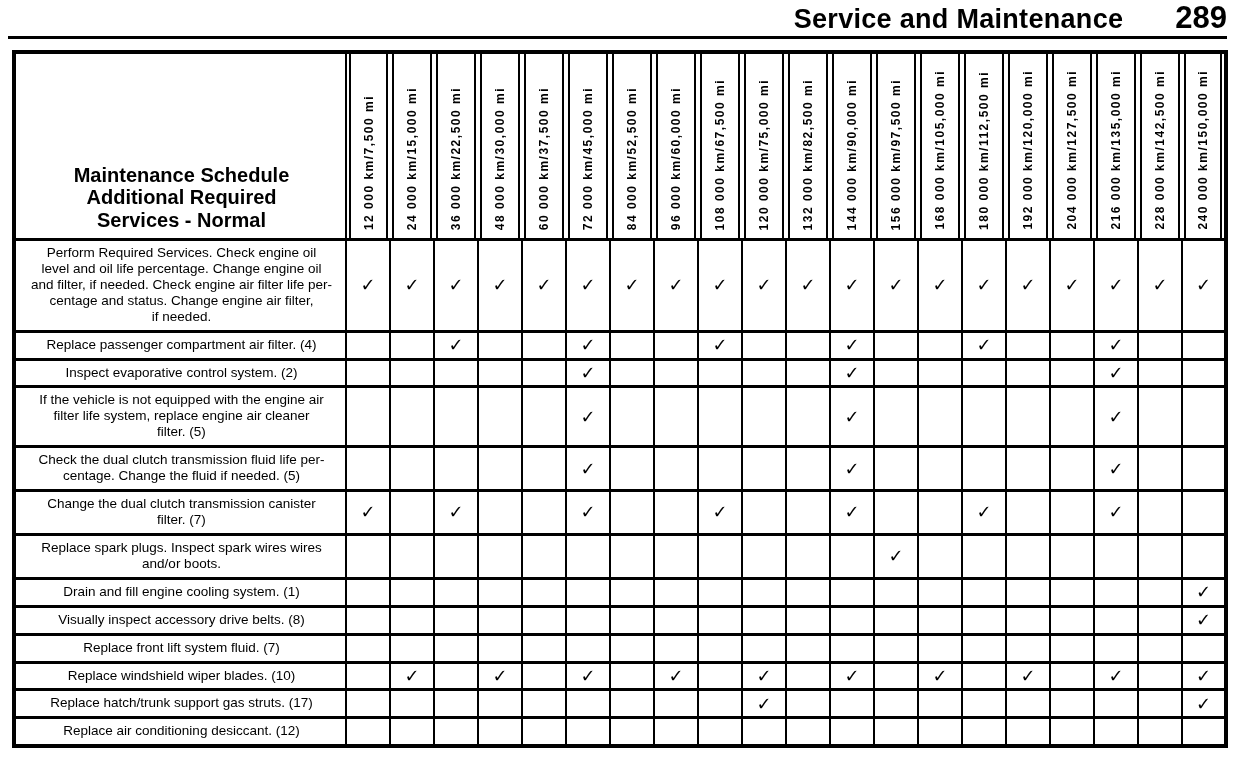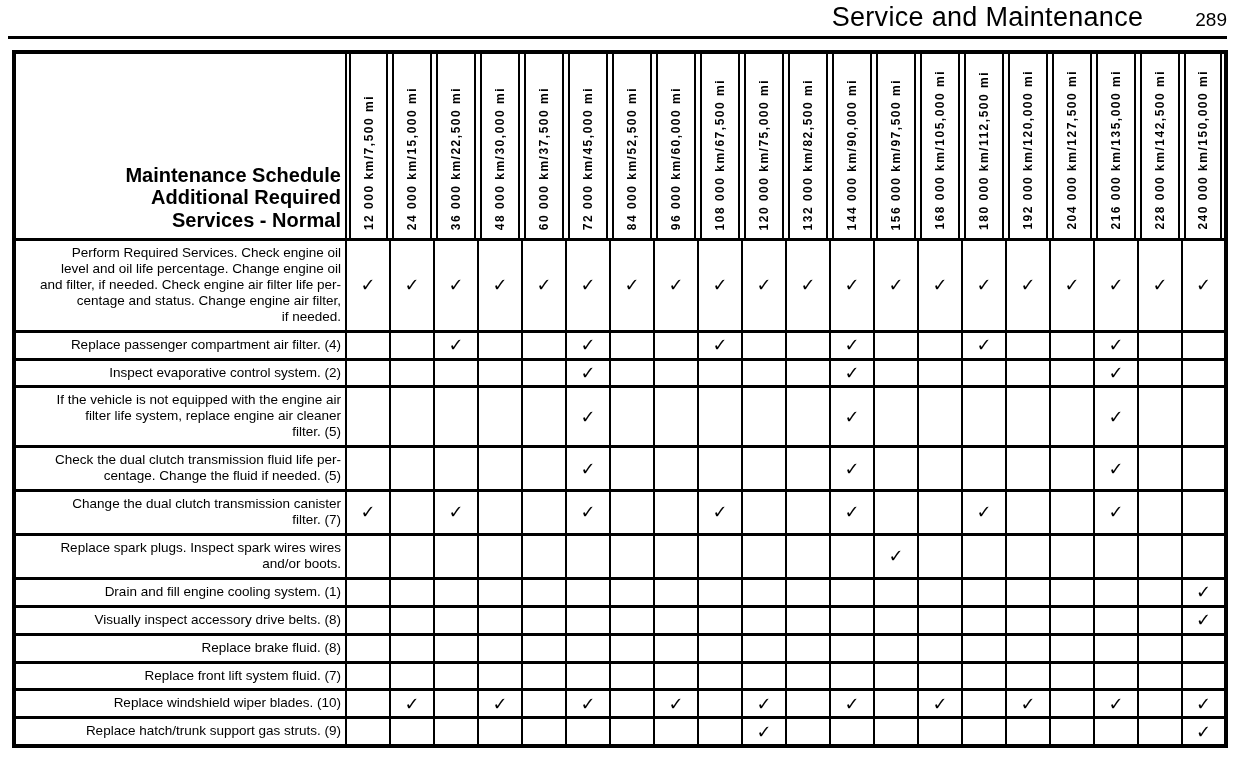--- a/index.html
+++ b/index.html
@@ -14,24 +14,24 @@
   }
 
   
   .page-header {
     position: absolute;
     top: 1px;
     right: 8px;
     display: flex;
     align-items: baseline;
     gap: 52px;
-    font-weight: normal;
+    font-weight: bold;
   }
   .page-title { font-size: 27px; line-height: 33px; letter-spacing: 0.3px; }
-  .page-number { font-size: 19px; line-height: 33px; }
+  .page-number { font-size: 31px; line-height: 33px; }
   .header-rule {
     position: absolute;
     top: 36px;
     left: 8px;
     width: 1219px;
     height: 3px;
     background: #000;
   }
 
   
@@ -50,21 +50,21 @@
   thead th {
     height: 184px;
     vertical-align: bottom;
     font-weight: bold;
     padding: 0;
     border: none;
     border-bottom: 3px solid #000;
     background: #fff;
   }
   th.corner {
-    text-align: right;
+    text-align: center;
     padding: 0 4px 6px 6px;
     font-size: 20px;
     line-height: 1.14;
     white-space: pre-line;
     border-right: 2px solid #000;
   }
   th.colhead { padding: 0 2px; }
   .hbox {
     height: 184px;
     border-left: 2px solid #000;
@@ -83,21 +83,21 @@
     margin-bottom: 8px;
   }
 
   tbody td {
     border: 2px solid #000;
     border-top-width: 3px;
     border-bottom-width: 3px;
     background: #fff;
   }
   td.label {
-    text-align: right;
+    text-align: center;
     vertical-align: middle;
     padding: 4px 4px 5px 6px;
     font-size: 13.5px;
     line-height: 1.18;
     white-space: pre-line;
   }
   td.check {
     text-align: center;
     vertical-align: middle;
     font-size: 18px;
@@ -456,43 +456,20 @@
         <td class="check"></td>
         <td class="check"></td>
         <td class="check"></td>
         <td class="check"></td>
         <td class="check"></td>
         <td class="check"></td>
         <td class="check"></td>
         <td class="check"><span>✓</span></td>
       </tr>
       <tr>
-        <td class="label">Replace brake fluid. (8)</td>
-        <td class="check"></td>
-        <td class="check"></td>
-        <td class="check"></td>
-        <td class="check"></td>
-        <td class="check"></td>
-        <td class="check"></td>
-        <td class="check"></td>
-        <td class="check"></td>
-        <td class="check"></td>
-        <td class="check"></td>
-        <td class="check"></td>
-        <td class="check"></td>
-        <td class="check"></td>
-        <td class="check"></td>
-        <td class="check"></td>
-        <td class="check"></td>
-        <td class="check"></td>
-        <td class="check"></td>
-        <td class="check"></td>
-        <td class="check"></td>
-      </tr>
-      <tr>
         <td class="label">Replace front lift system fluid. (7)</td>
         <td class="check"></td>
         <td class="check"></td>
         <td class="check"></td>
         <td class="check"></td>
         <td class="check"></td>
         <td class="check"></td>
         <td class="check"></td>
         <td class="check"></td>
         <td class="check"></td>
@@ -525,36 +502,59 @@
         <td class="check"></td>
         <td class="check"><span>✓</span></td>
         <td class="check"></td>
         <td class="check"><span>✓</span></td>
         <td class="check"></td>
         <td class="check"><span>✓</span></td>
         <td class="check"></td>
         <td class="check"><span>✓</span></td>
       </tr>
       <tr>
-        <td class="label">Replace hatch/trunk support gas struts. (9)</td>
-        <td class="check"></td>
-        <td class="check"></td>
-        <td class="check"></td>
-        <td class="check"></td>
-        <td class="check"></td>
-        <td class="check"></td>
-        <td class="check"></td>
-        <td class="check"></td>
-        <td class="check"></td>
-        <td class="check"><span>✓</span></td>
-        <td class="check"></td>
-        <td class="check"></td>
-        <td class="check"></td>
-        <td class="check"></td>
-        <td class="check"></td>
-        <td class="check"></td>
-        <td class="check"></td>
-        <td class="check"></td>
-        <td class="check"></td>
-        <td class="check"><span>✓</span></td>
+        <td class="label">Replace hatch/trunk support gas struts. (17)</td>
+        <td class="check"></td>
+        <td class="check"></td>
+        <td class="check"></td>
+        <td class="check"></td>
+        <td class="check"></td>
+        <td class="check"></td>
+        <td class="check"></td>
+        <td class="check"></td>
+        <td class="check"></td>
+        <td class="check"><span>✓</span></td>
+        <td class="check"></td>
+        <td class="check"></td>
+        <td class="check"></td>
+        <td class="check"></td>
+        <td class="check"></td>
+        <td class="check"></td>
+        <td class="check"></td>
+        <td class="check"></td>
+        <td class="check"></td>
+        <td class="check"><span>✓</span></td>
+      </tr>
+      <tr>
+        <td class="label">Replace air conditioning desiccant. (12)</td>
+        <td class="check"></td>
+        <td class="check"></td>
+        <td class="check"></td>
+        <td class="check"></td>
+        <td class="check"></td>
+        <td class="check"></td>
+        <td class="check"></td>
+        <td class="check"></td>
+        <td class="check"></td>
+        <td class="check"></td>
+        <td class="check"></td>
+        <td class="check"></td>
+        <td class="check"></td>
+        <td class="check"></td>
+        <td class="check"></td>
+        <td class="check"></td>
+        <td class="check"></td>
+        <td class="check"></td>
+        <td class="check"></td>
+        <td class="check"></td>
       </tr>
     </tbody>
 </table>
 
 </body></html>

